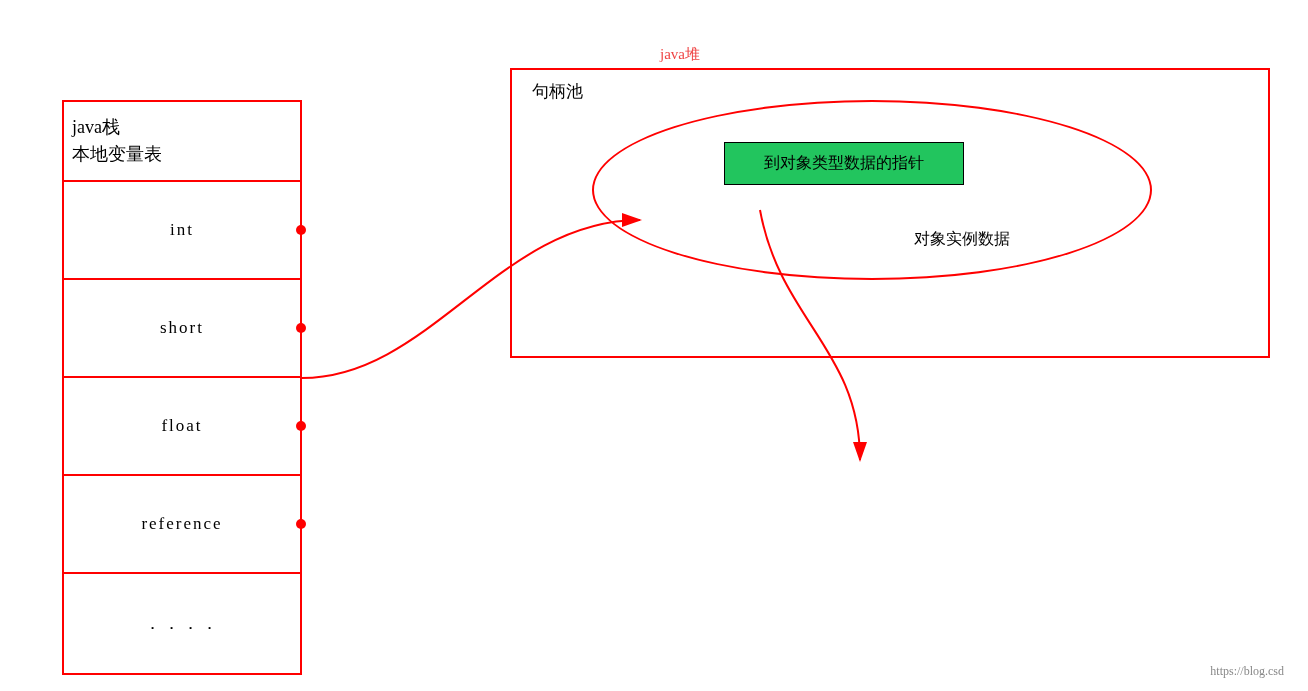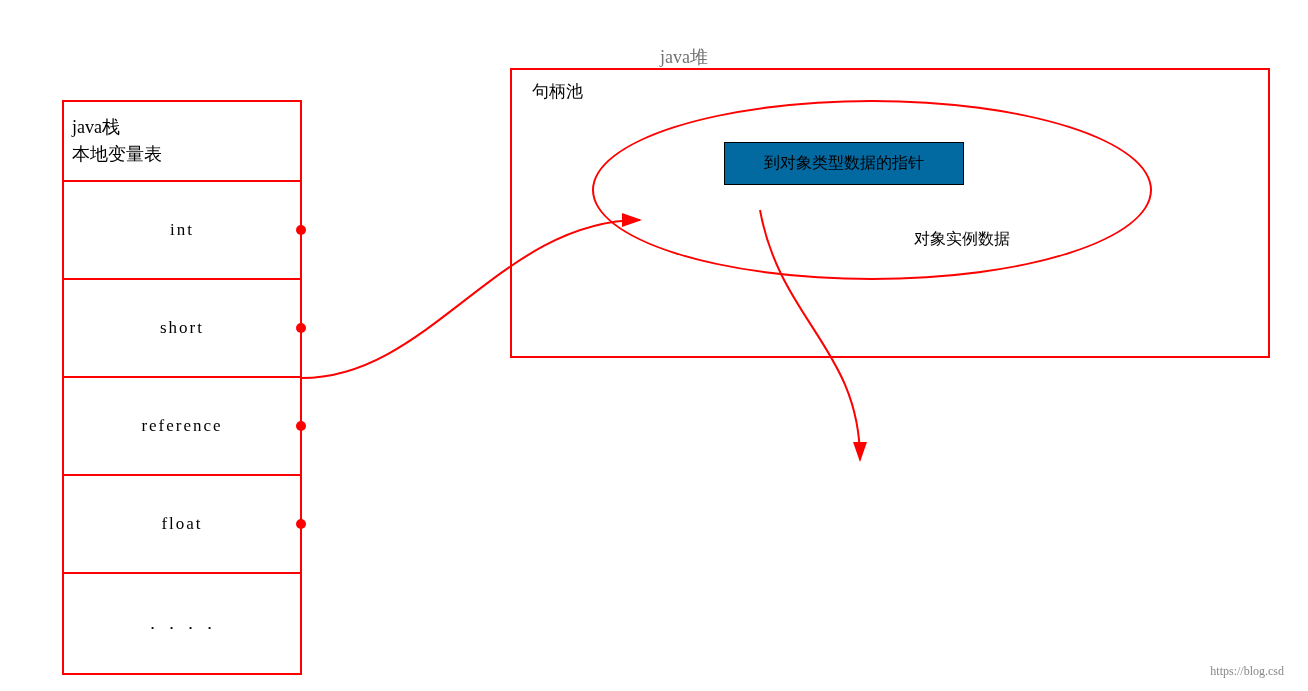--- a/index.html
+++ b/index.html
@@ -57,22 +57,22 @@
       height: 10px;
       background: red;
       border-radius: 50%;
     }
 
     
     .java-heap-label {
       position: absolute;
       top: 45px;
       left: 660px;
-      font-size: 18px;
-      color: #737373;
+      font-size: 15px;
+      color: #ef4444;
     }
 
     .java-heap {
       position: absolute;
       left: 510px;
       top: 68px;
       width: 760px;
       height: 290px;
       border: 2px solid red;
     }
@@ -100,21 +100,21 @@
 
     .handle-box {
       position: absolute;
       top: 40px;
       left: 130px;
       width: 240px;
       border: 1.5px solid #000;
       padding: 10px 18px;
       text-align: center;
       font-size: 16px;
-      background: #0369a1;
+      background: #22c55e;
     }
 
     .instance-data-label {
       position: absolute;
       bottom: 28px;
       right: 140px;
       font-size: 16px;
     }
 
     
@@ -180,25 +180,25 @@
     </div>
     <div class="stack-cell">
       <span>int</span>
       <span class="dot"></span>
     </div>
     <div class="stack-cell">
       <span>short</span>
       <span class="dot"></span>
     </div>
     <div class="stack-cell">
+      <span>float</span>
+      <span class="dot"></span>
+    </div>
+    <div class="stack-cell">
       <span>reference</span>
-      <span class="dot"></span>
-    </div>
-    <div class="stack-cell">
-      <span>float</span>
       <span class="dot"></span>
     </div>
     <div class="stack-cell">
       <span>．．．．</span>
     </div>
   </div>
 
   <div class="java-heap-label">
     <span>java堆</span>
   </div>

